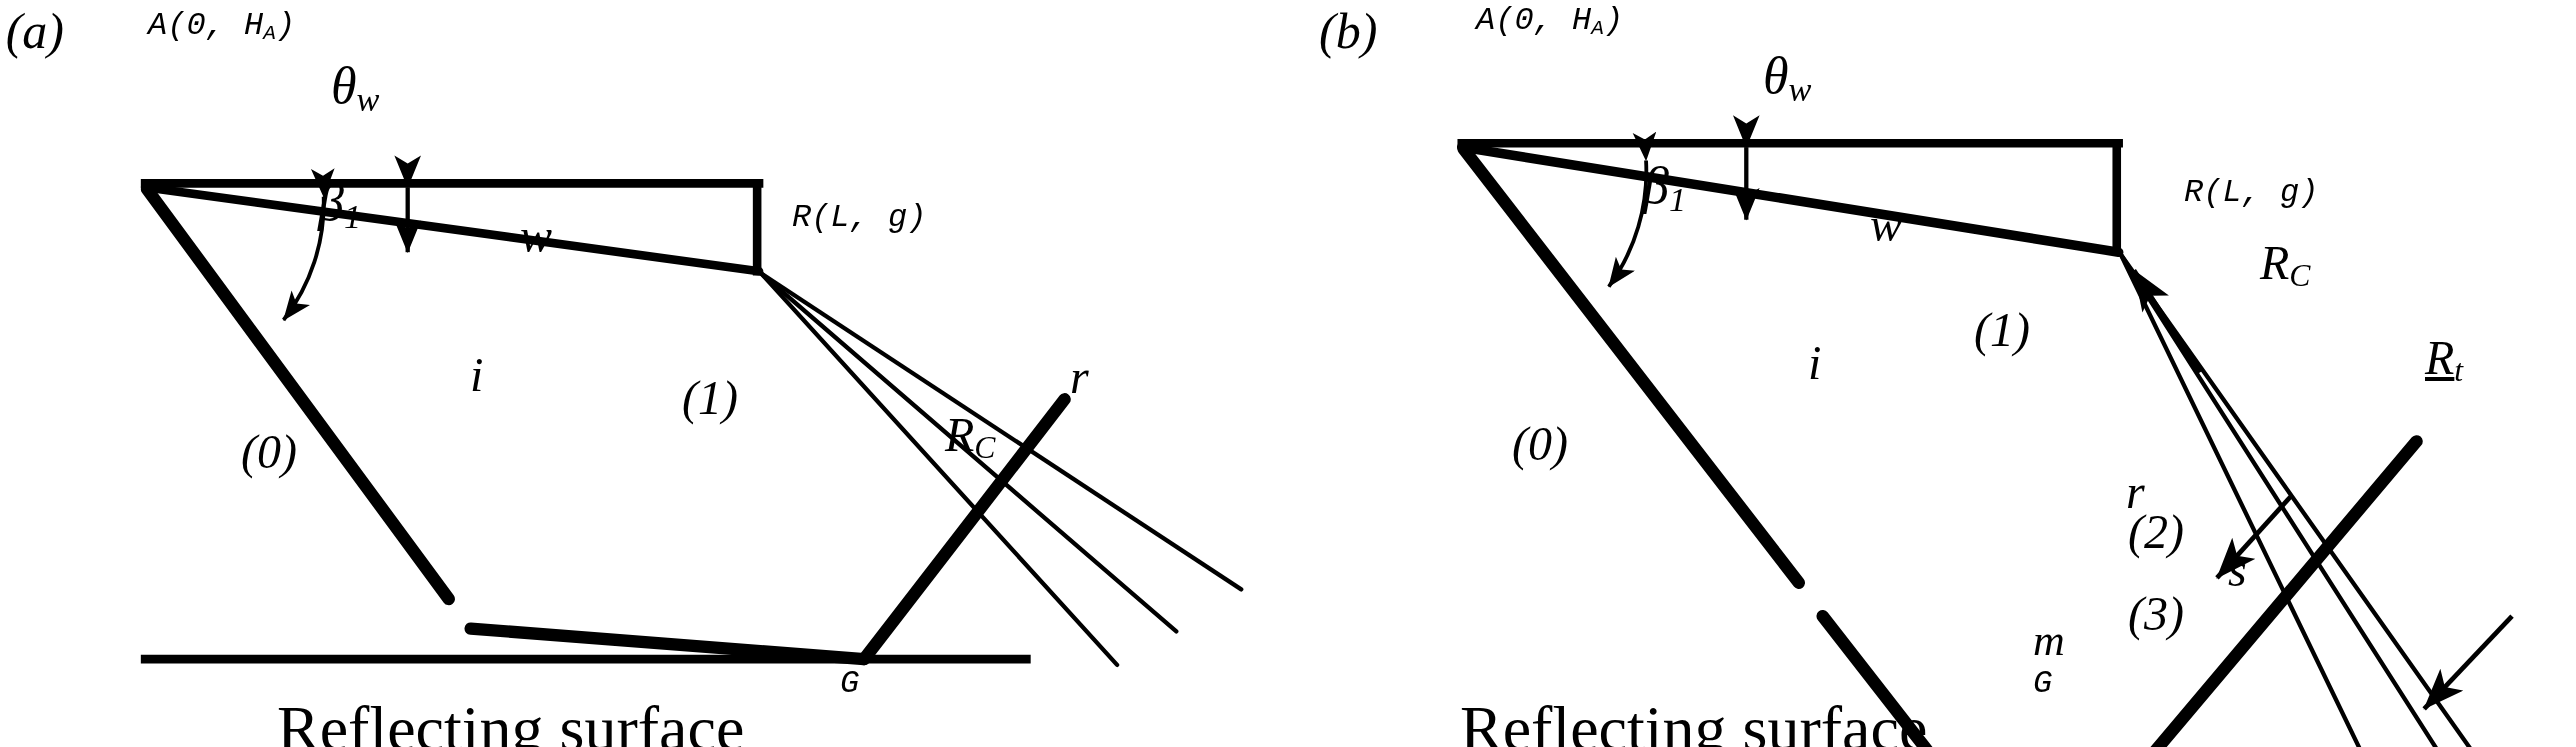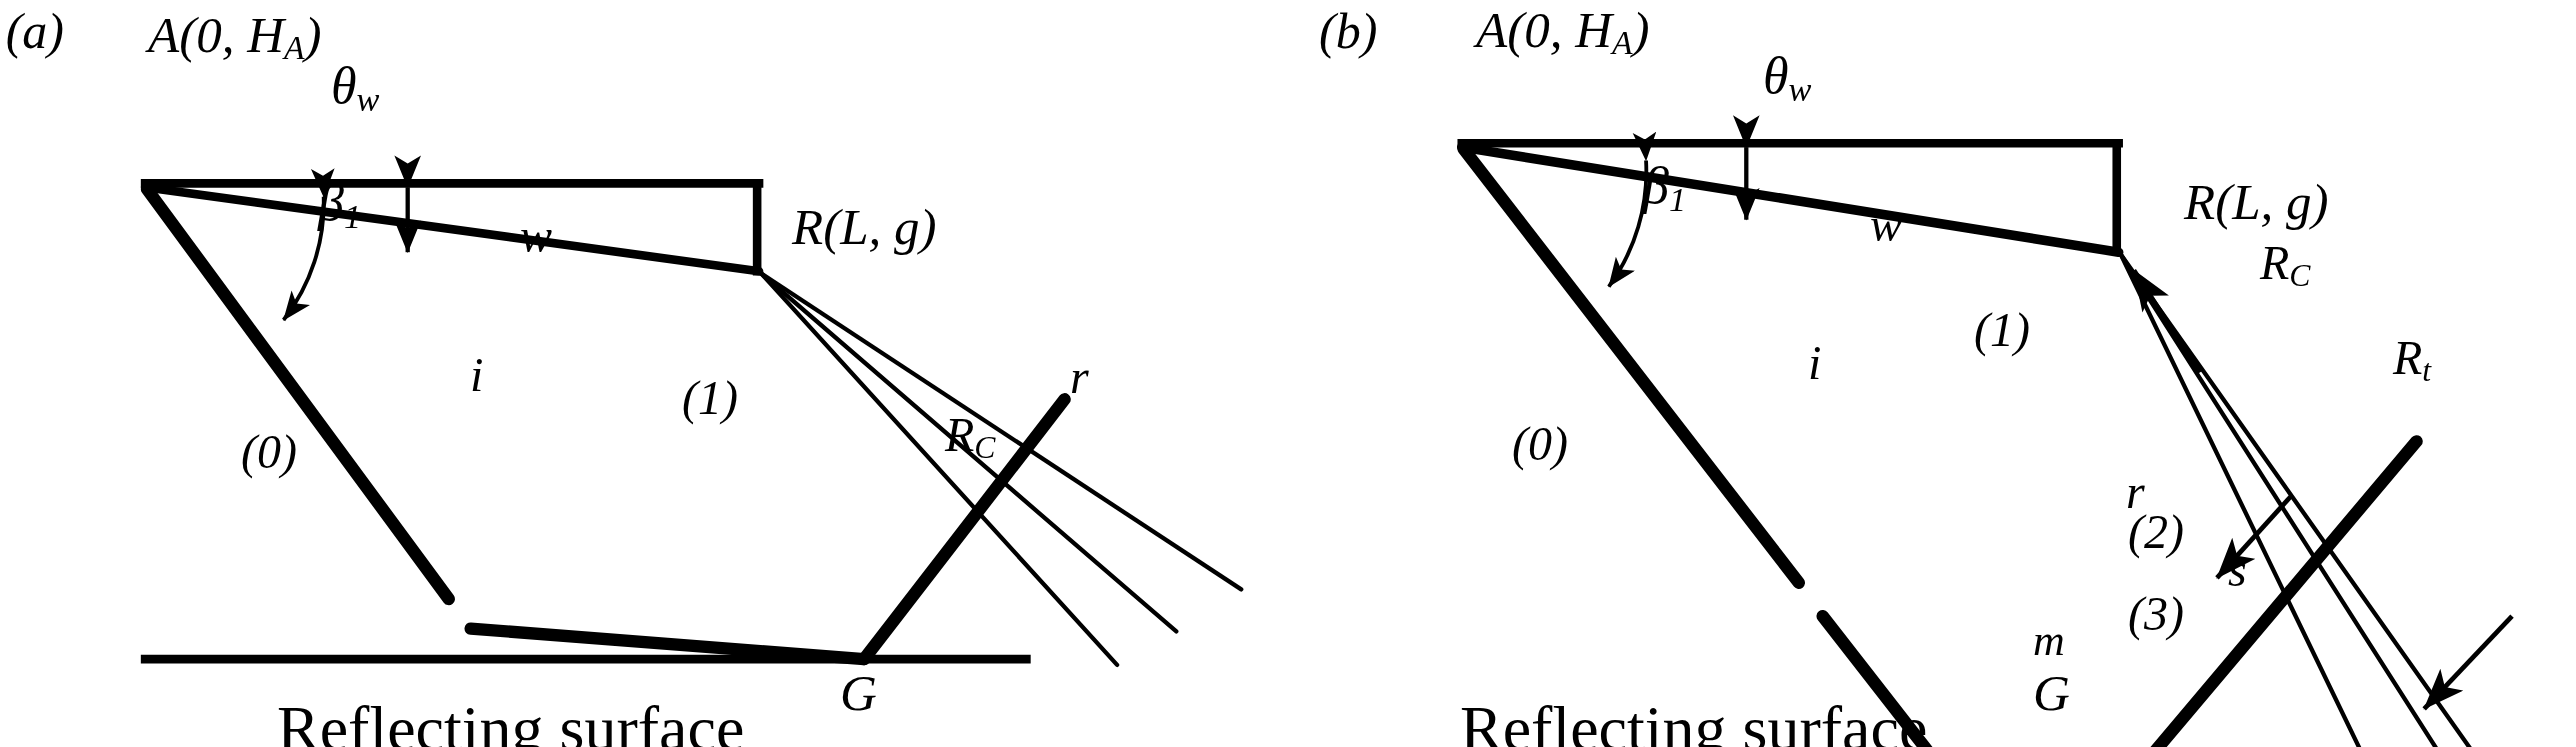--- a/index.html
+++ b/index.html
@@ -33,21 +33,21 @@
   .lbl {
     position: absolute;
     white-space: nowrap;
     color: #000;
     font-style: italic;
     line-height: 1;
     user-select: none;
   }
 
   .s-panel   { font-size: 50px; }
-  .s-point   { font-size: 51px; }
+  .s-point   { font-size: 32px; font-family: Liberation Mono, monospace; }
   .s-ray     { font-size: 48px; }
   .s-zone    { font-size: 48px; }
   .s-angle   { font-size: 52px; }
   .s-surface { font-size: 64px; font-style: normal; margin-top: 26px; }
   .s-small   { font-size: 44px; }
 
   sub {
     font-size: 0.66em;
     vertical-align: -0.22em;
     font-style: italic;
@@ -177,21 +177,21 @@
     <div class="lbl s-angle" style="left:475px; top:50px;"><span>θ</span><sub>w</sub></div>
 
     <div class="lbl s-angle" style="left:355px; top:160px;"><span>β</span><sub>1</sub></div>
 
     <div class="lbl s-ray" style="left:582px; top:201px;">w</div>
 
     <div class="lbl s-point" style="left:896px; top:177px;">R(L, g)</div>
 
     <div class="lbl s-ray" style="left:972px; top:239px;"><span>R</span><sub>C</sub></div>
 
-    <div class="lbl s-ray" style="left:1105px; top:334px;"><span>R</span><sub>t</sub></div>
+    <div class="lbl s-ray" style="left:1137px; top:334px;text-decoration:underline;"><span>R</span><sub>t</sub></div>
 
     <div class="lbl s-ray" style="left:520px; top:339px;">i</div>
 
     <div class="lbl s-zone" style="left:224px; top:420px;">(0)</div>
 
     <div class="lbl s-zone" style="left:686px; top:306px;">(1)</div>
 
     <div class="lbl s-ray" style="left:838px; top:468px;">r</div>
 
     <div class="lbl s-zone" style="left:840px; top:508px;">(2)</div>

